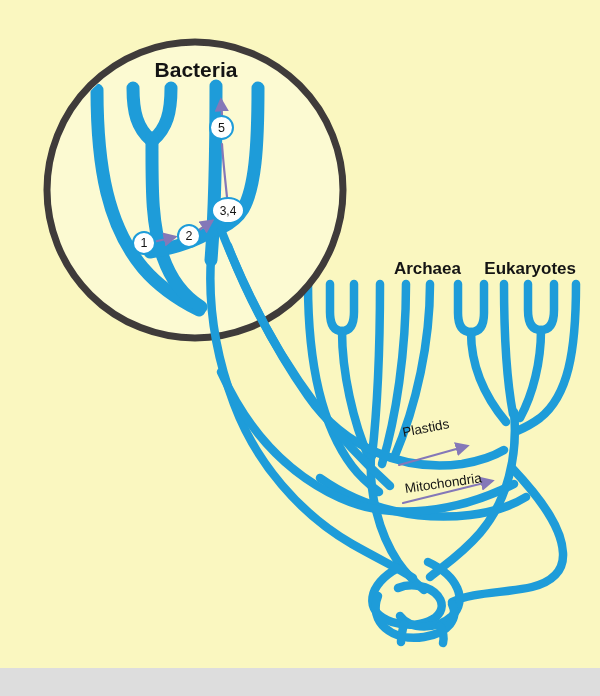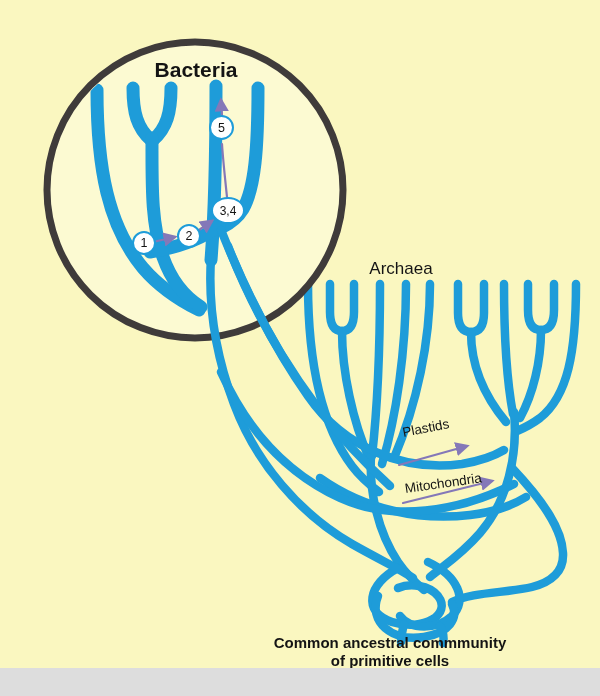--- a/index.html
+++ b/index.html
@@ -13,21 +13,21 @@
   
   .bt   { fill:none; stroke:var(--tree-blue,#1E9CD9); stroke-width:8.5; stroke-linecap:round; stroke-linejoin:round; }
   .lt   { fill:none; stroke:var(--tree-blue,#1E9CD9); stroke-width:13;  stroke-linecap:round; stroke-linejoin:round; }
   .pa   { fill:none; stroke:var(--arrow-purple,#8478B8); stroke-width:2.2; stroke-linecap:round; }
   .lens-fill   { fill:var(--lens-fill,#FCFAD2); }
   .lens-border { fill:none; stroke:var(--lens-border,#3F3B3A); stroke-width:7; }
 
   
   .lbl { position:absolute; color:var(--text,#141414); white-space:nowrap; }
   .bacteria   { left:96px;  top:58px;  width:200px; text-align:center; font-size:21px; font-weight:700; }
-  .domain     { font-size:17px; font-weight:400; text-align:center; }
+  .domain     { font-size:17px; font-weight:700; text-align:right; }
   .archaea    { left:341px; top:259px; width:120px; }
   .eukaryotes { left:436px; top:259px; width:140px; }
   .annot      { font-size:13.5px; }
   .plastids     { left:404px; top:425px; transform:rotate(-11deg); transform-origin:left bottom; }
   .mitochondria { left:406px; top:481px; transform:rotate(-8deg);  transform-origin:left bottom; }
   .caption    { left:185px; top:634px; width:410px; text-align:center;
                 font-size:15px; font-weight:700; line-height:1.18; white-space:normal; }
 
   
   .marker {
@@ -115,25 +115,22 @@
       <path class="pa" d="M 199 230 L 212 221" marker-end="url(#ah)"></path>
       <path class="pa" d="M 227 197 C 225 178 223 160 222 144"></path>
       <path class="pa" d="M 222 116 L 221 100" marker-end="url(#ah)"></path>
       <path class="pa" d="M 399 465 L 467 446" marker-end="url(#ah)"></path>
       <path class="pa" d="M 403 503 L 492 481" marker-end="url(#ah)"></path>
     </g>
   </svg>
 
   <div class="lbl bacteria">Bacteria</div>
   <div class="lbl domain archaea">Archaea</div>
+  <div class="lbl domain eukaryotes">Eukaryotes</div>
   <div class="lbl annot plastids">Plastids</div>
   <div class="lbl annot mitochondria">Mitochondria</div>
 
   <div class="marker m1">1</div>
   <div class="marker m2">2</div>
   <div class="marker m34">3,4</div>
   <div class="marker m5">5</div>
 
-  <div class="lbl caption">
-    <div>Common ancestral commmunity</div>
-    <div>of primitive cells</div>
-  </div>
 </div>
 
 </body></html>

